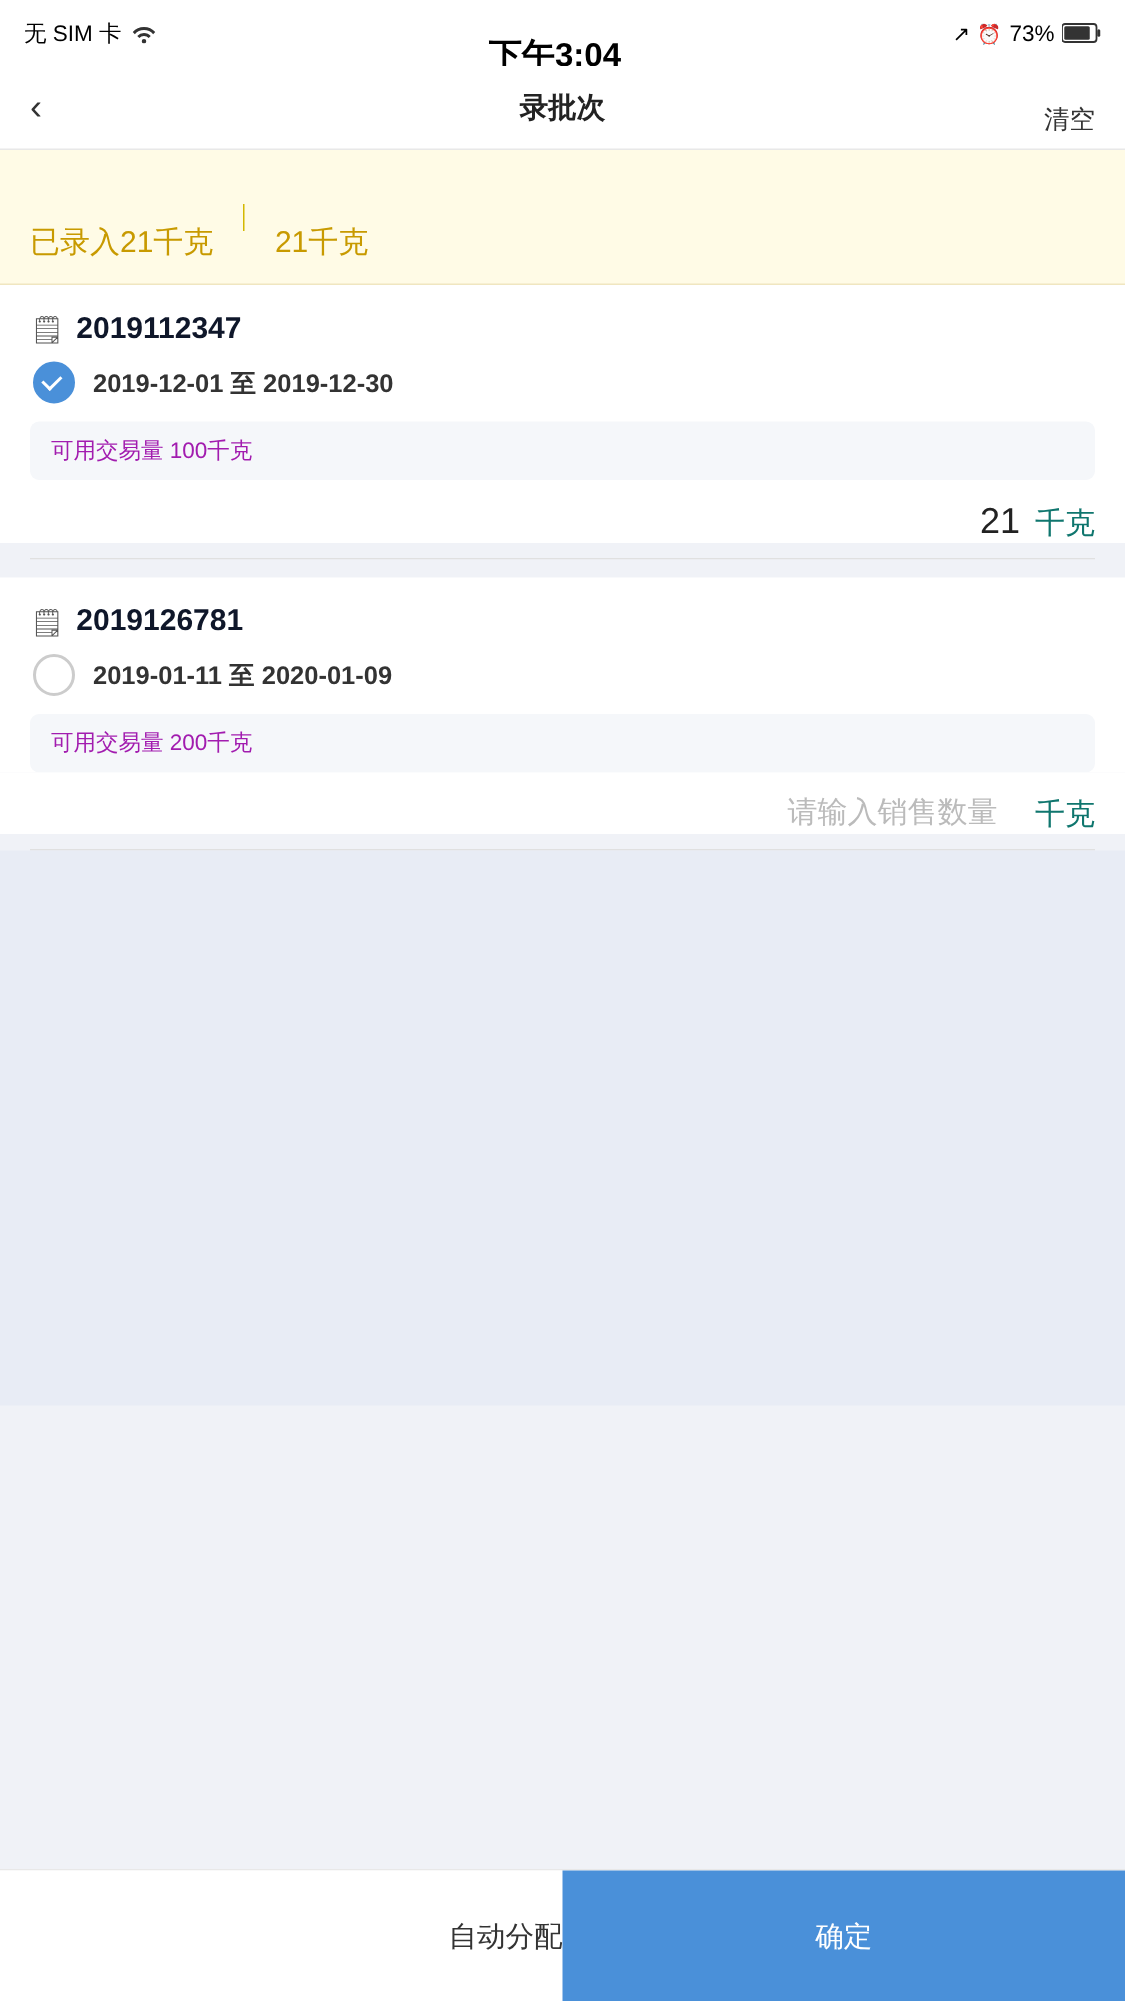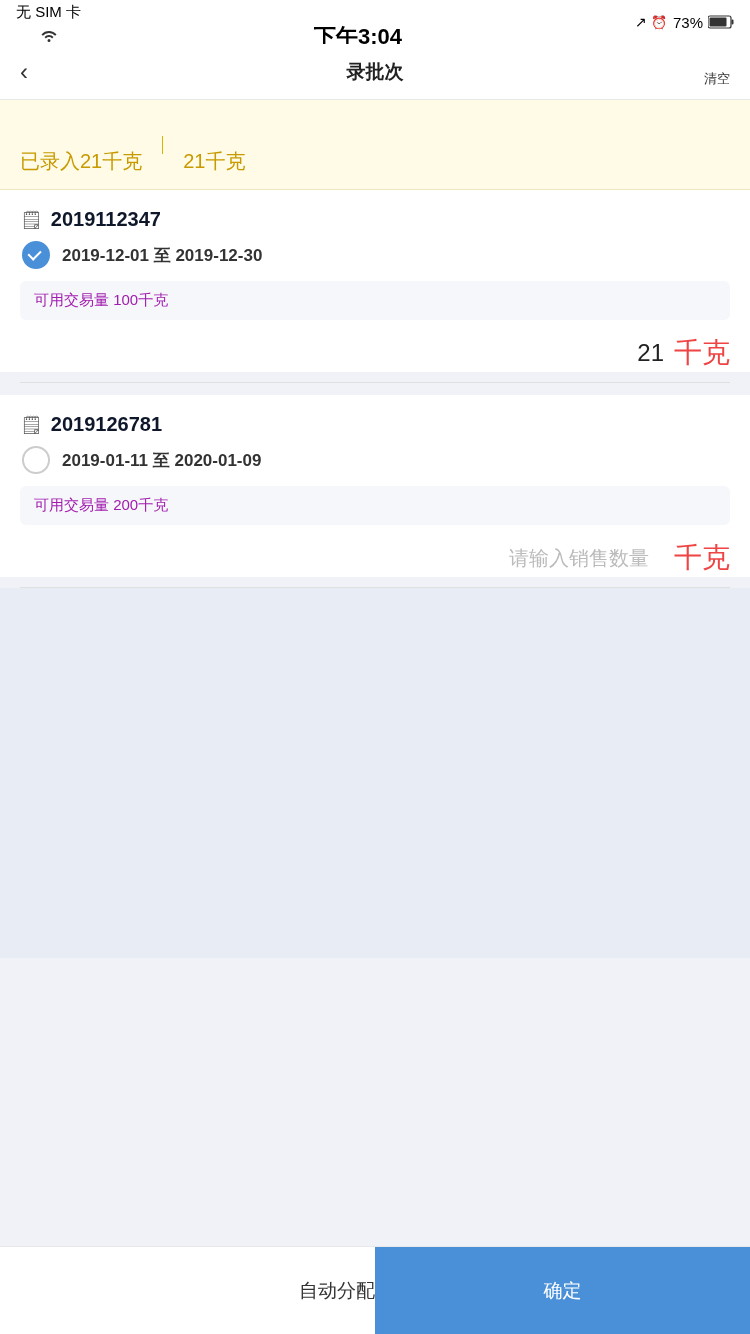--- a/index.html
+++ b/index.html
@@ -20,21 +20,20 @@
       height: 44px;
       padding: 0 16px;
       background: #fff;
     }
     .status-left {
       font-size: 15px;
       font-weight: 500;
       display: flex;
       align-items: center;
       gap: 6px;
-      flex-direction: column;
     }
     .status-center {
       font-size: 22px;
       font-weight: 600;
       position: absolute;
       left: 50%;
       transform: translateX(-50%);
     }
     .status-right {
       display: flex;
@@ -61,21 +60,21 @@
     }
     .nav-title {
       position: absolute;
       left: 50%;
       transform: translateX(-50%);
       font-size: 19px;
       font-weight: 600;
       color: #222;
     }
     .nav-clear {
-      font-size: 13px;
+      font-size: 17px;
       color: #333;
       cursor: pointer;
       margin-top: 15px;
     }
 
     
     .info-banner {
       background: #fffbe6;
       padding: 14px 20px;
       display: flex;
@@ -170,22 +169,22 @@
       padding: 14px 20px 0 20px;
       background: #fff;
       gap: 10px;
     }
     .qty-value {
       font-size: 24px;
       color: #222;
       font-weight: 400;
     }
     .qty-unit {
-      font-size: 28px;
-      color: #ef4444;
+      font-size: 20px;
+      color: #0f766e;
     }
     .qty-input {
       border: none;
       outline: none;
       font-size: 20px;
       color: #000000;
       text-align: right;
       background: transparent;
       width: 200px;
     }

